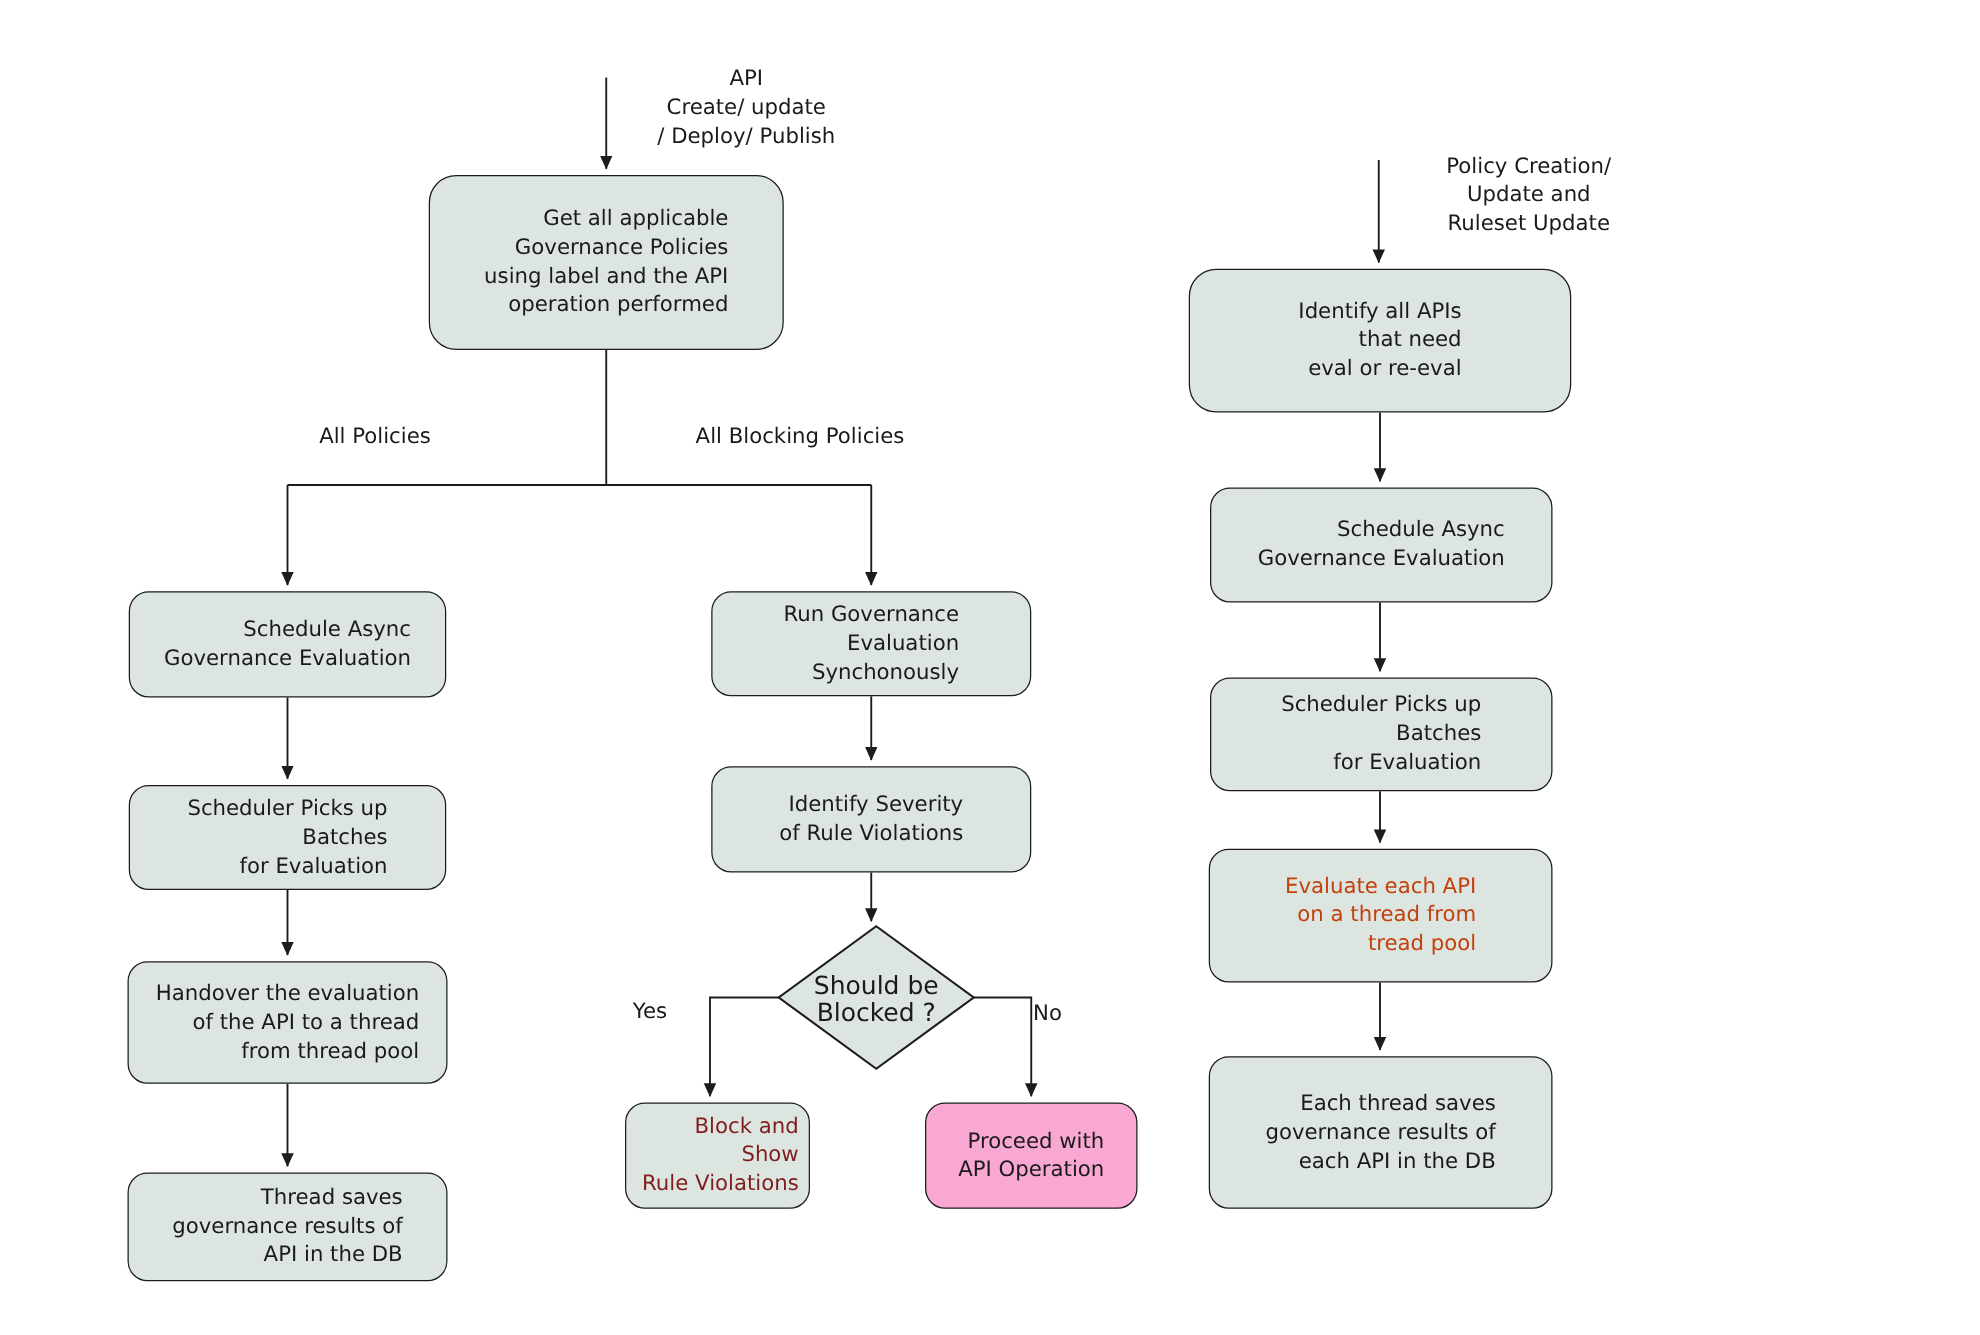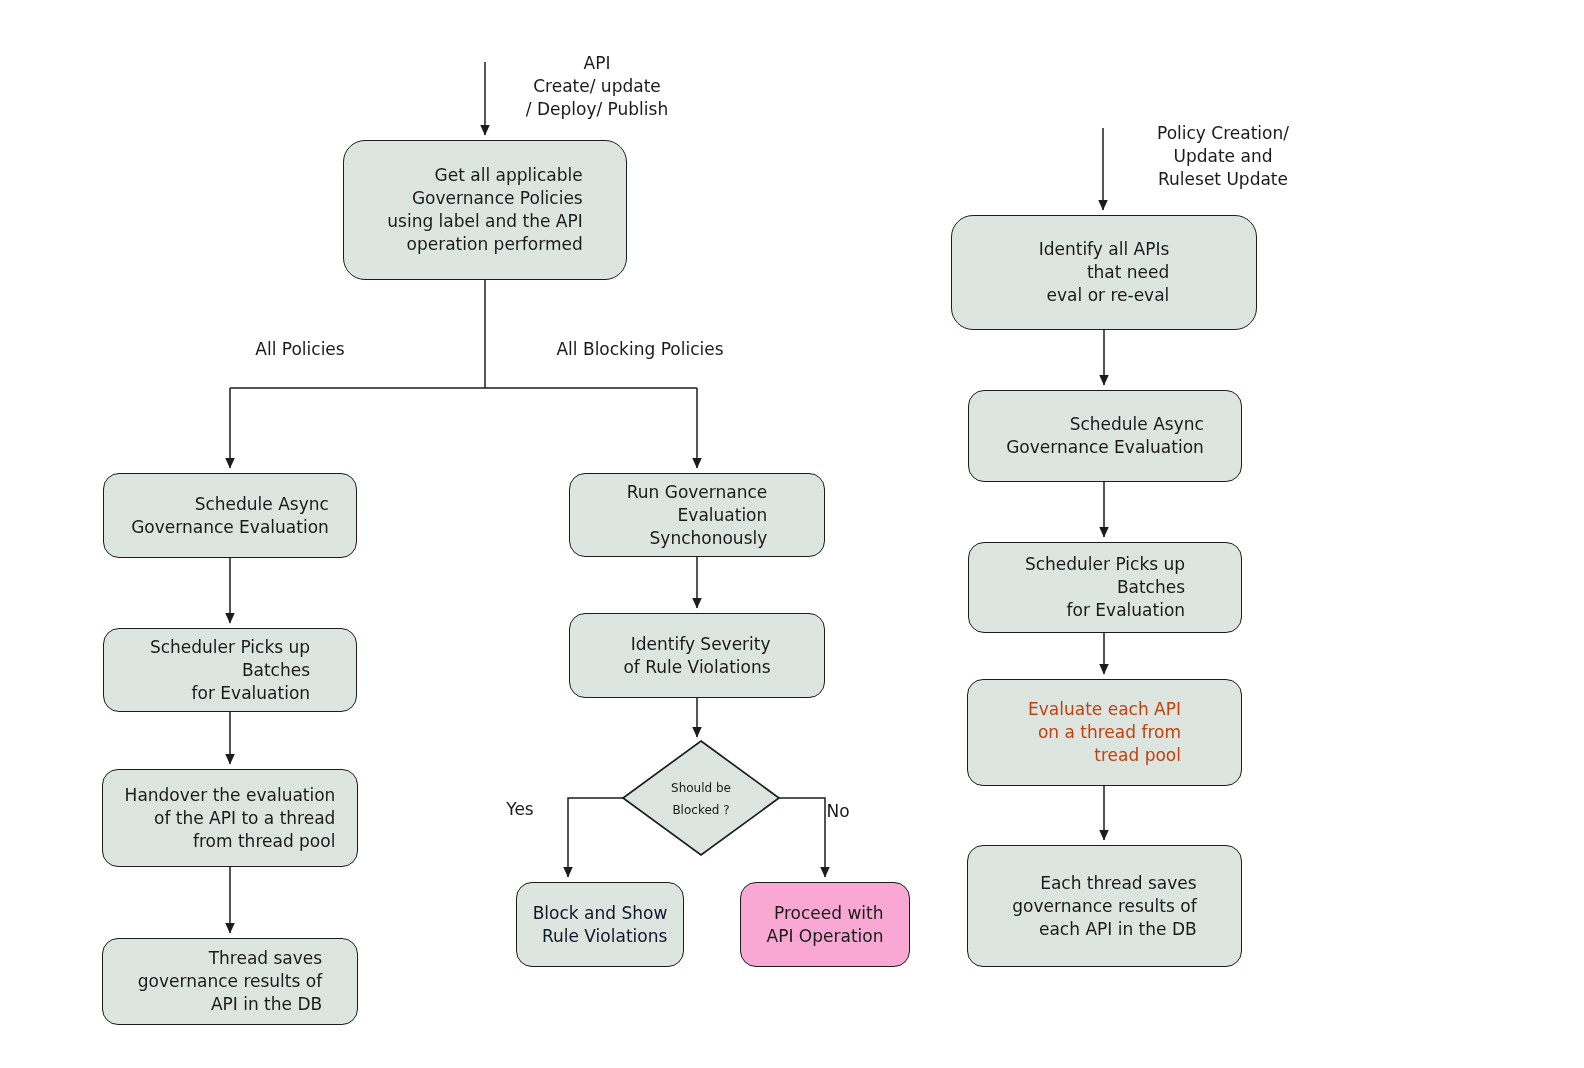--- a/index.html
+++ b/index.html
@@ -29,21 +29,21 @@
   .lbl{
     position:absolute;
     text-align:center;
     font-size:17px;line-height:23px;
     white-space:pre-line;
   }
   .diamond-label{
     position:absolute;
     display:flex;align-items:center;justify-content:center;
     text-align:center;
-    font-size:12px;line-height:22px;
+    font-size:20px;line-height:22px;
     white-space:pre-line;
   }
   svg .edge{stroke:#1c1c1c;stroke-width:1.5;fill:none;}
   svg .shape{stroke:#1c1c1c;stroke-width:1.7;fill:#dde5e0;}
 </style>
 </head>
 <body>
 
 <div id="canvas" style="background: rgb(255, 255, 255);">
 
@@ -110,21 +110,21 @@
 
   <div class="node" style="left: 529px; top: 613px; width: 256px; height: 85px; background: rgb(221, 229, 224); border-color: rgb(28, 28, 28); color: rgb(26, 26, 26);">Identify Severity
 of Rule Violations</div>
   <div class="node" style="left: 529px; top: 473px; width: 256px; height: 84px; background: rgb(221, 229, 224); border-color: rgb(28, 28, 28); color: rgb(26, 26, 26);">Run Governance
 Evaluation
 Synchonously</div>
 
   <div class="diamond-label" style="left:601px;top:754px;width:120px;height:90px;">Should be
 Blocked ?</div>
 
-  <div class="node" style="left: 476px; top: 882px; width: 168px; height: 85px; background: rgb(221, 229, 224); border-color: rgb(28, 28, 28); color: #0f172a;">Block and Show
+  <div class="node" style="left: 460px; top: 882px; width: 148px; height: 85px; background: rgb(221, 229, 224); border-color: rgb(28, 28, 28); color: #7f1d1d;">Block and Show
 Rule Violations</div>
   <div class="node" style="left: 700px; top: 882px; width: 170px; height: 85px; background: #f9a8d4; border-color: rgb(28, 28, 28); color: rgb(26, 26, 26);">Proceed with
 API Operation</div>
 
   <div class="node big" style="left: 911px; top: 215px; width: 306px; height: 115px; background: rgb(221, 229, 224); border-color: rgb(28, 28, 28); color: rgb(26, 26, 26);">Identify all APIs
 that need
 eval or re-eval</div>
   <div class="node" style="left: 928px; top: 390px; width: 274px; height: 92px; background: rgb(221, 229, 224); border-color: rgb(28, 28, 28); color: rgb(26, 26, 26);">Schedule Async
 Governance Evaluation</div>
   <div class="node" style="left: 928px; top: 542px; width: 274px; height: 91px; background: rgb(221, 229, 224); border-color: rgb(28, 28, 28); color: rgb(26, 26, 26);">Scheduler Picks up

